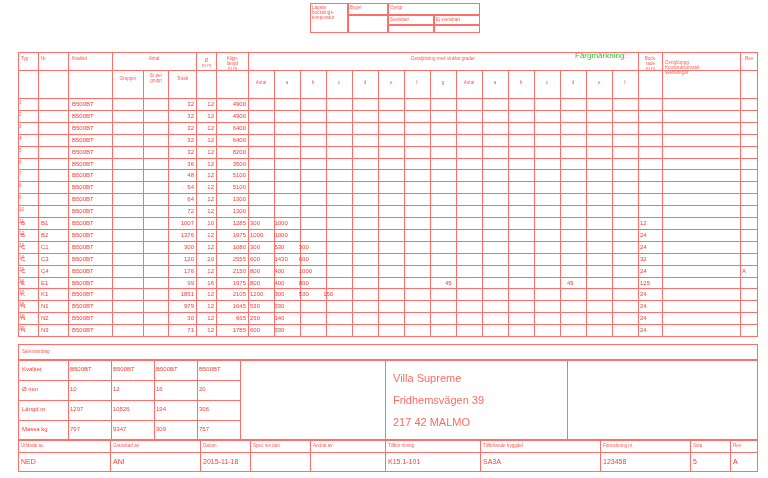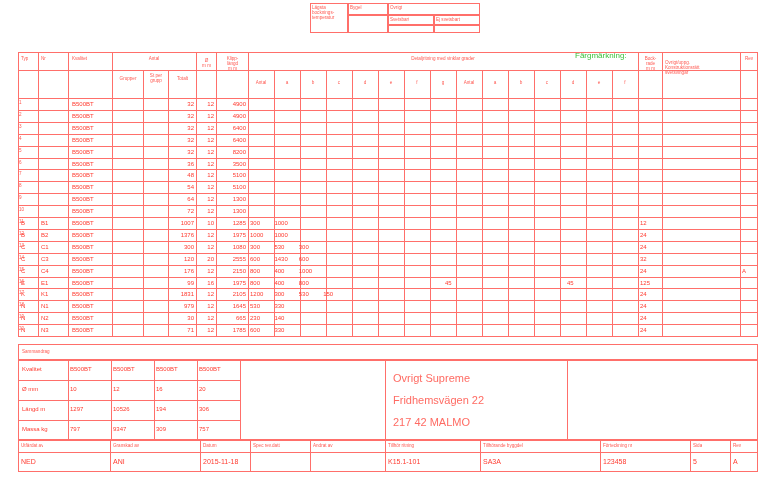--- a/index.html
+++ b/index.html
@@ -418,22 +418,22 @@
       <div class="tx cell" style="left: 70px; top: 405px; width: 42px;">1297</div>
       <div class="tx cell" style="left: 113px; top: 405px; width: 42px;">10526</div>
       <div class="tx cell" style="left: 156px; top: 405px; width: 42px;">194</div>
       <div class="tx cell" style="left: 199px; top: 405px; width: 42px;">306</div>
       <div class="tx cell" style="left: 70px; top: 425px; width: 42px;">797</div>
       <div class="tx cell" style="left: 113px; top: 425px; width: 42px;">9347</div>
       <div class="tx cell" style="left: 156px; top: 425px; width: 42px;">309</div>
       <div class="tx cell" style="left: 199px; top: 425px; width: 42px;">757</div>
     </div>
 
-  <div class="tx big" style="left:393px;top:372px;">Ovrigt Supreme</div>
-  <div class="tx big" style="left:393px;top:394px;">Fridhemsvägen 22</div>
+  <div class="tx big" style="left:393px;top:372px;">Villa Supreme</div>
+  <div class="tx big" style="left:393px;top:394px;">Fridhemsvägen 39</div>
   <div class="tx big" style="left:393px;top:416px;">217 42 MALMO</div>
 
   <div class="bx" style="left:18px;top:440px;width:740px;height:32px;"></div>
   <div class="hl" style="left:18px;top:452px;width:740px;"></div>
   <div id="footer-cells">
       <div class="vl" style="left: 110px; top: 440px; height: 32px;"></div>
       <div class="vl" style="left: 200px; top: 440px; height: 32px;"></div>
       <div class="vl" style="left: 250px; top: 440px; height: 32px;"></div>
       <div class="vl" style="left: 310px; top: 440px; height: 32px;"></div>
       <div class="vl" style="left: 385px; top: 440px; height: 32px;"></div>

